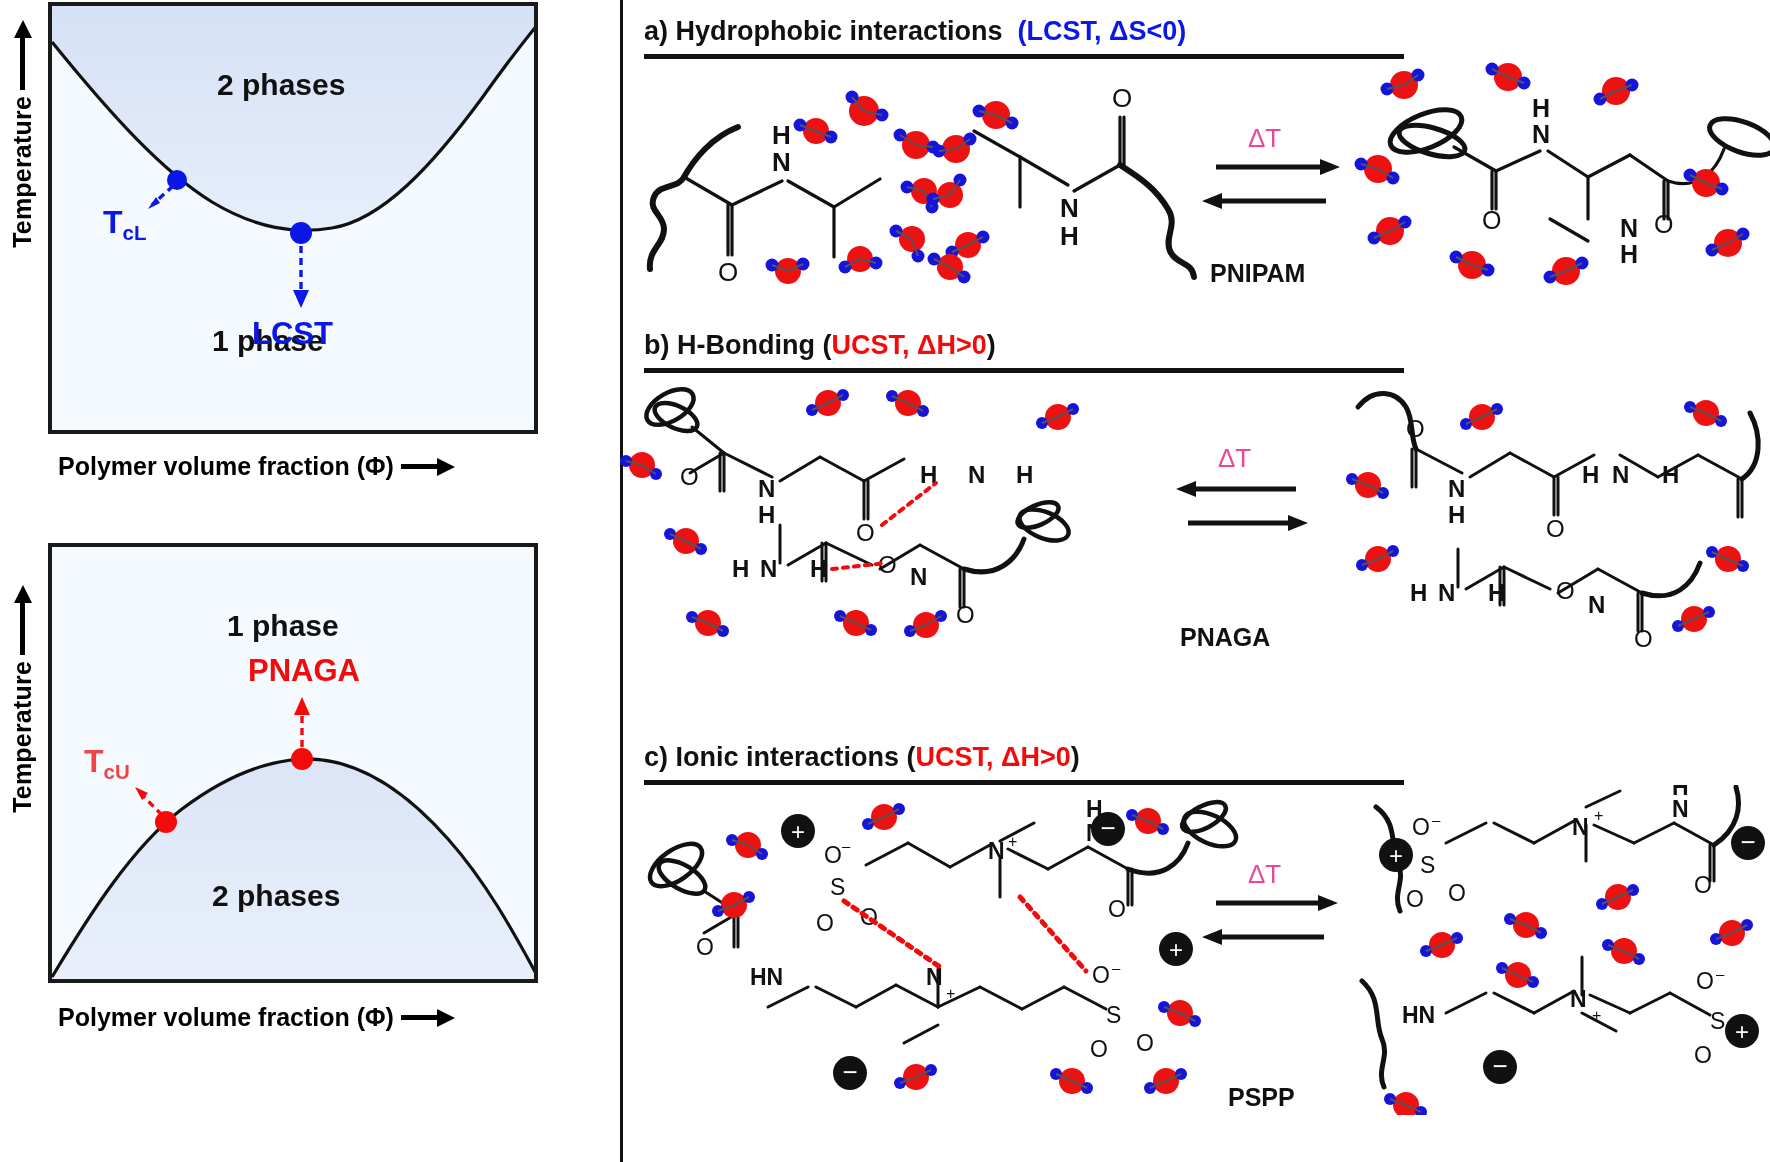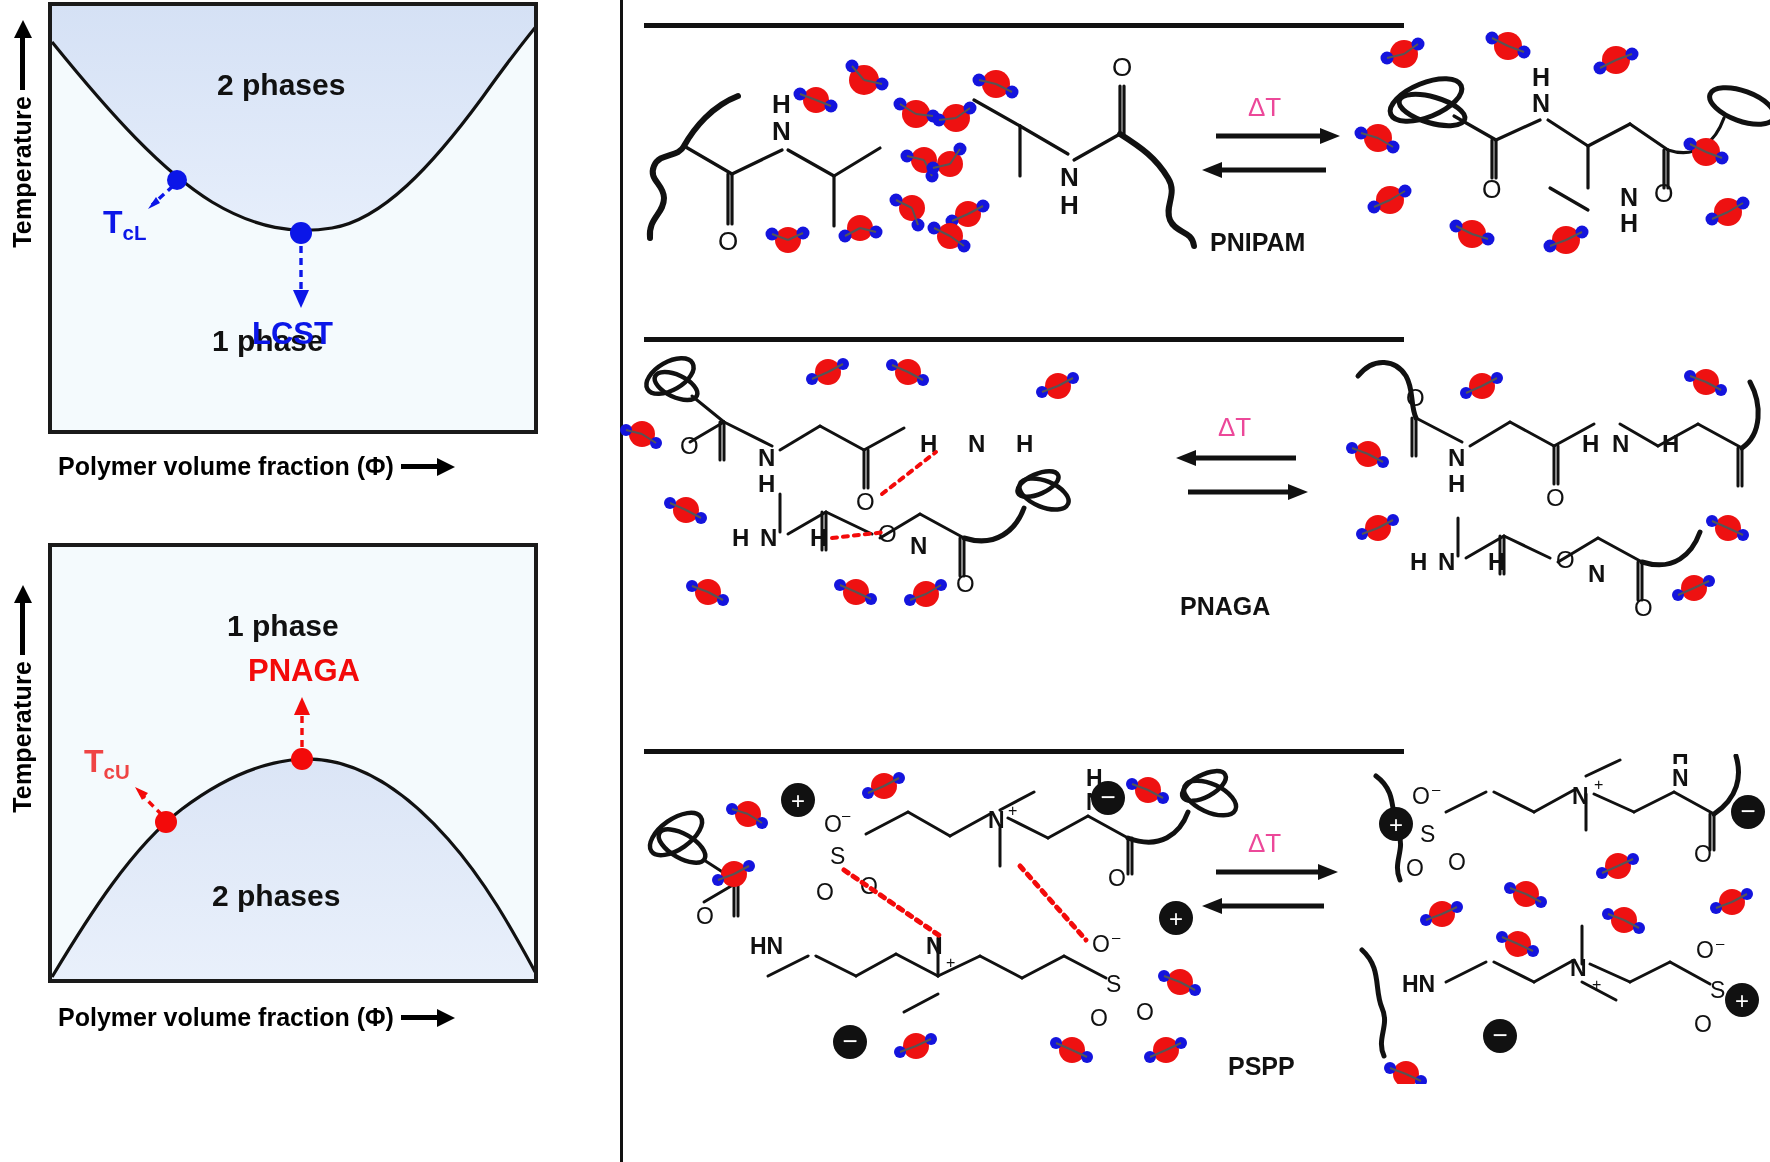--- a/index.html
+++ b/index.html
@@ -155,20 +155,25 @@
             <div class="arrow-right"></div>
         </div>
       </div>
     </div>
   </div>
 
   <div class="mech-col">
     <div class="divider"></div>
 
     <div class="panel" style="top:16px;">
+      <div class="panel-head">
+        <span>a)</span>
+        <span>Hydrophobic interactions</span>
+        &nbsp;<span class="accent-blue">(</span><span class="accent-blue">LCST, ΔS&lt;0</span><span class="accent-blue">)</span>
+      </div>
       <div class="rule"></div>
 
       <div class="panel-body" style="height:250px;">
         <svg width="1150" height="250" viewBox="0 0 1150 250">
           <g stroke="#111" fill="none" stroke-linecap="round" stroke-linejoin="round">
 
             <path d="M30,210 C28,190 44,186 44,170 C44,156 28,152 34,138
                      C40,124 58,130 64,118 C74,100 92,78 118,68" stroke-width="6"></path>
             <path d="M64,118 L112,146" stroke-width="3.2"></path>
             <path d="M112,146 L112,196" stroke-width="3.2"></path>
@@ -381,20 +386,25 @@
               </g>
           </g>
         </svg>
 
         <div class="dtlabel" style="left:628px;top:52px;">ΔT</div>
         <div class="mollabel" style="left:590px;top:200px;">PNIPAM</div>
       </div>
     </div>
 
     <div class="panel" style="top:330px;">
+      <div class="panel-head">
+        <span>b)</span>
+        <span>H-Bonding</span>
+        <span>(</span><span class="accent-red">UCST, ΔH&gt;0</span><span>)</span>
+      </div>
       <div class="rule"></div>
 
       <div class="panel-body" style="height:280px;">
         <svg width="1150" height="280" viewBox="0 0 1150 280">
 
           <g stroke="#111" fill="none" stroke-linecap="round" stroke-linejoin="round">
             <ellipse cx="50" cy="34" rx="26" ry="14" stroke-width="4.5" transform="rotate(-30 50 34)"></ellipse>
             <ellipse cx="56" cy="44" rx="23" ry="11" stroke-width="4.5" transform="rotate(25 56 44)"></ellipse>
             <path d="M72,54 L104,80" stroke-width="3"></path>
             <path d="M104,80 L70,100" stroke-width="3"></path>
@@ -592,20 +602,25 @@
               </g>
           </g>
         </svg>
 
         <div class="dtlabel" style="left:598px;top:58px;">ΔT</div>
         <div class="mollabel" style="left:560px;top:250px;">PNAGA</div>
       </div>
     </div>
 
     <div class="panel" style="top:742px;">
+      <div class="panel-head">
+        <span>c)</span>
+        <span>Ionic interactions</span>
+        <span>(</span><span class="accent-red">UCST, ΔH&gt;0</span><span>)</span>
+      </div>
       <div class="rule"></div>
 
       <div class="panel-body" style="height:330px;">
         <svg width="1150" height="330" viewBox="0 0 1150 330">
 
           <g stroke="#111" fill="none" stroke-linecap="round" stroke-linejoin="round">
             <ellipse cx="56" cy="80" rx="30" ry="15" stroke-width="4.5" transform="rotate(-35 56 80)"></ellipse>
             <ellipse cx="62" cy="92" rx="26" ry="12" stroke-width="4.5" transform="rotate(30 62 92)"></ellipse>
             <path d="M84,106 L118,128" stroke-width="3"></path>
             <path d="M118,128 L118,162" stroke-width="3"></path>

